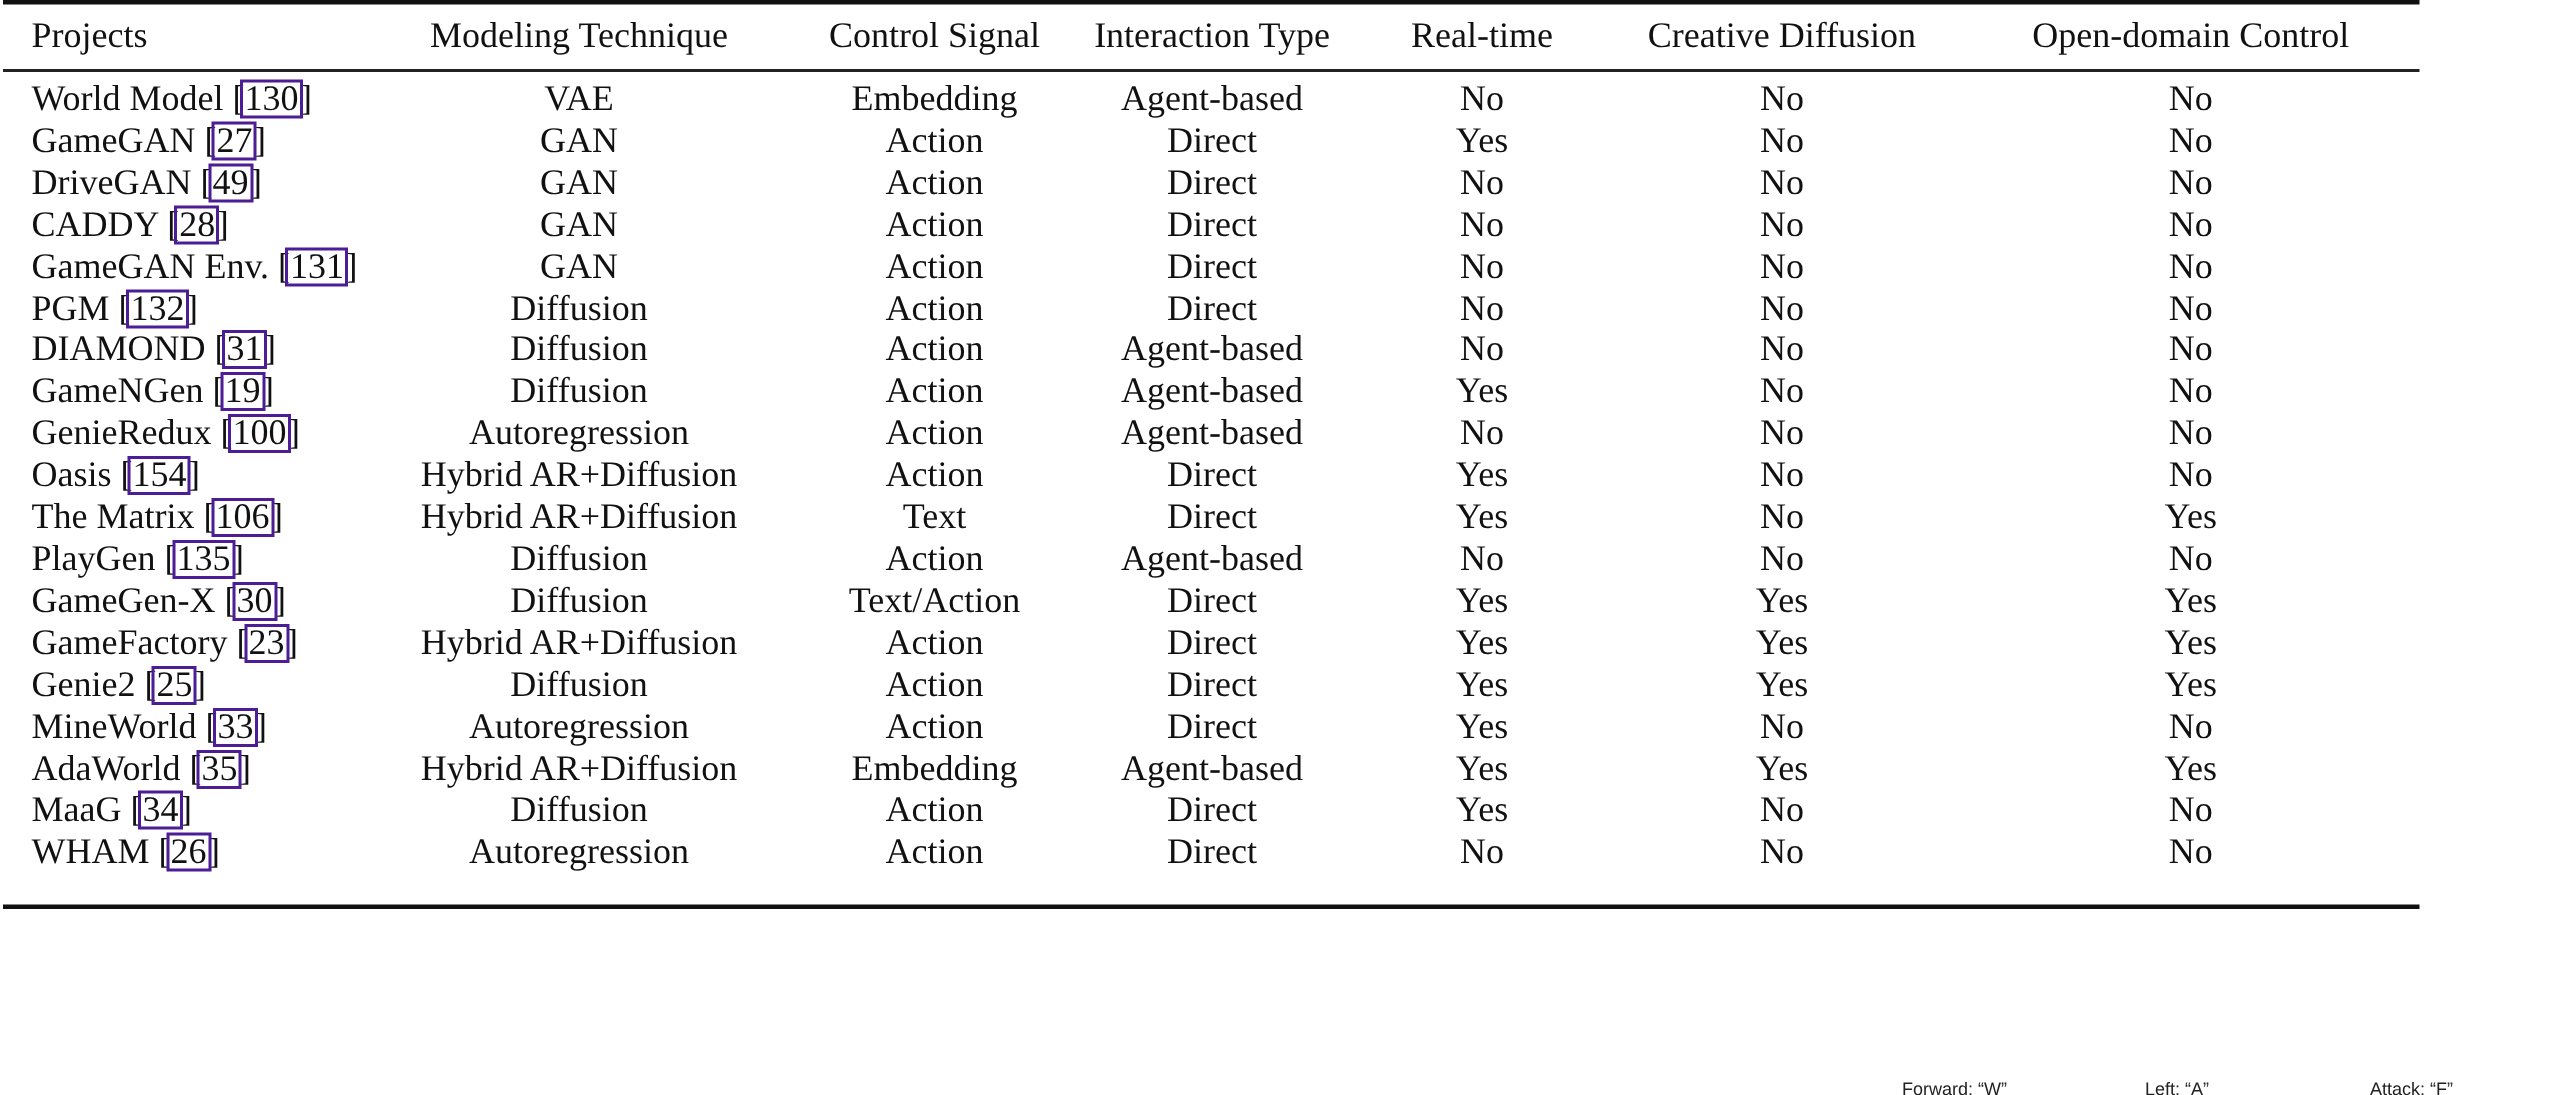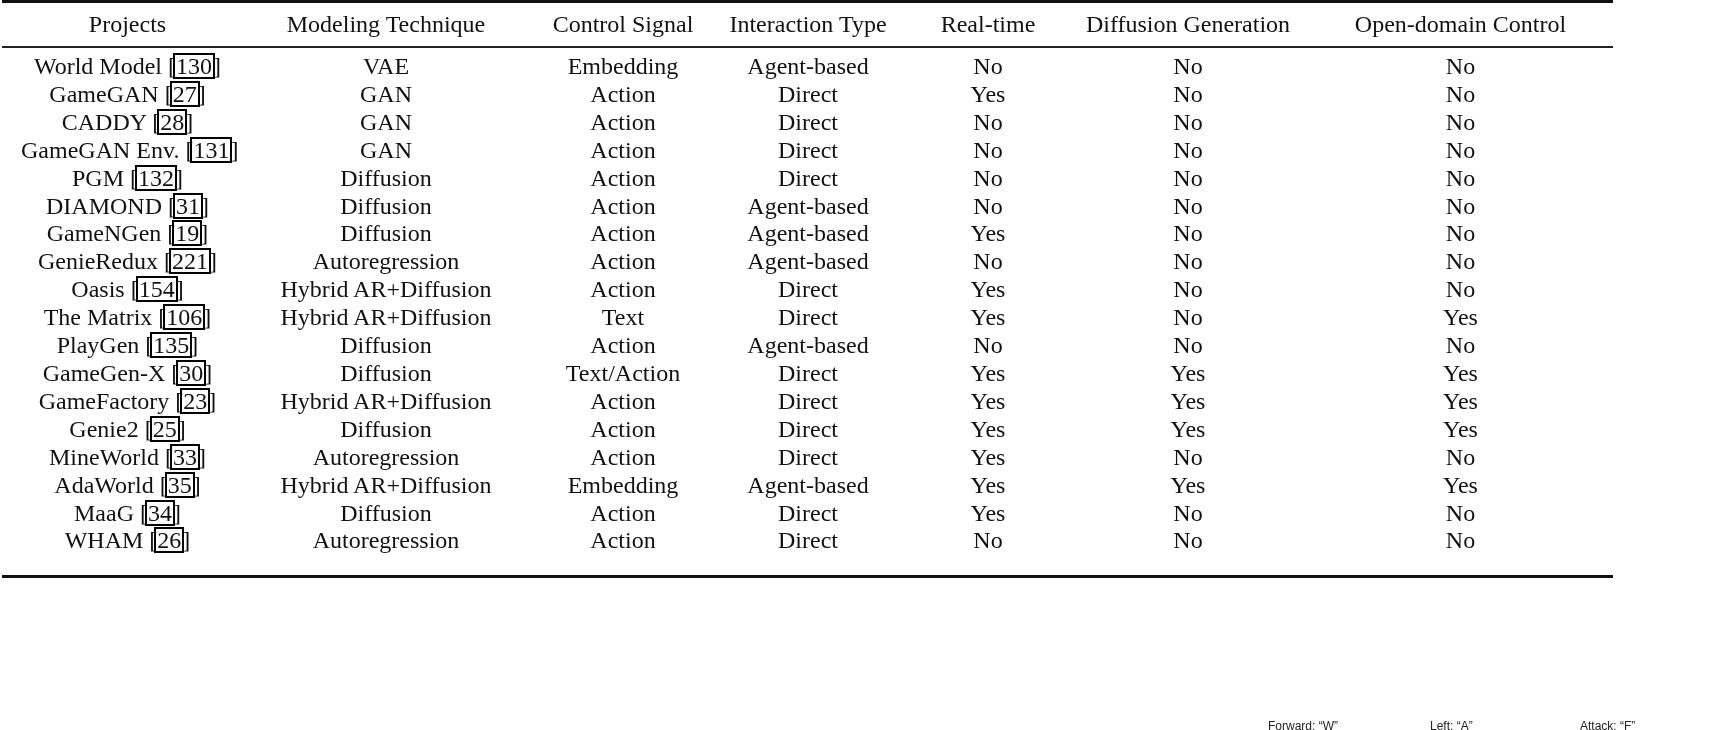--- a/index.html
+++ b/index.html
@@ -13,25 +13,25 @@
   }
   .rule-top { height: 3px; background: #111; }
   .rule-mid { height: 2px; background: #222; }
   .rule-bot { height: 3px; background: #111; }
   table { border-collapse: collapse; width: 100%; table-layout: fixed; }
   th, td {
     font-weight: normal; font-size: 24px; padding: 0; white-space: nowrap;
     text-align: center; line-height: 27.9px;
   }
   thead th { height: 43px; line-height: 43px; }
-  th.col-project, td.col-project { text-align: center; padding-left: 19px; }
+  th.col-project, td.col-project { text-align: left; padding-left: 19px; }
   tbody tr:first-child td { padding-top: 5px; }
   tbody tr:last-child td { padding-bottom: 20px; }
   .cite-box {
-    display: inline-block; border: 2px solid #000000; line-height: 22px;
+    display: inline-block; border: 2px solid #4c1d95; line-height: 22px;
     padding: 0 1px; margin: 0 -2px 0 -3px; position: relative; top: 0px;
   }
   .bracket { }
   .figure-strip {
     position: absolute; top: 708px; left: 0; width: 1710px; height: 22px; overflow: hidden; margin-left: 20px;
   }
   .fig-label {
     position: absolute; top: 11px; font-family: "Liberation Sans", sans-serif;
     font-size: 12px; color: #222; white-space: nowrap;
   }
@@ -51,21 +51,21 @@
         <col style="width:240px">
         <col style="width:305px">
     </colgroup>
     <thead>
       <tr>
         <th class="col-project">Projects</th>
         <th>Modeling Technique</th>
         <th>Control Signal</th>
         <th>Interaction Type</th>
         <th>Real-time</th>
-        <th>Diffusion Generation</th>
+        <th>Creative Diffusion</th>
         <th>Open-domain Control</th>
       </tr>
     </thead>
   </table>
   <div class="rule-mid"></div>
   <table>
     <colgroup>
       <col style="width:232px">
         <col style="width:304px">
         <col style="width:170px">
@@ -87,20 +87,29 @@
         <tr>
           <td class="col-project"><span>GameGAN</span><span class="bracket"> [</span><span class="cite-box">27</span><span class="bracket">]</span></td>
           <td>GAN</td>
           <td>Action</td>
           <td>Direct</td>
           <td>Yes</td>
           <td>No</td>
           <td>No</td>
         </tr>
         <tr>
+          <td class="col-project"><span>DriveGAN</span><span class="bracket"> [</span><span class="cite-box">49</span><span class="bracket">]</span></td>
+          <td>GAN</td>
+          <td>Action</td>
+          <td>Direct</td>
+          <td>No</td>
+          <td>No</td>
+          <td>No</td>
+        </tr>
+        <tr>
           <td class="col-project"><span>CADDY</span><span class="bracket"> [</span><span class="cite-box">28</span><span class="bracket">]</span></td>
           <td>GAN</td>
           <td>Action</td>
           <td>Direct</td>
           <td>No</td>
           <td>No</td>
           <td>No</td>
         </tr>
         <tr>
           <td class="col-project"><span>GameGAN Env.</span><span class="bracket"> [</span><span class="cite-box">131</span><span class="bracket">]</span></td>
@@ -132,21 +141,21 @@
         <tr>
           <td class="col-project"><span>GameNGen</span><span class="bracket"> [</span><span class="cite-box">19</span><span class="bracket">]</span></td>
           <td>Diffusion</td>
           <td>Action</td>
           <td>Agent-based</td>
           <td>Yes</td>
           <td>No</td>
           <td>No</td>
         </tr>
         <tr>
-          <td class="col-project"><span>GenieRedux</span><span class="bracket"> [</span><span class="cite-box">221</span><span class="bracket">]</span></td>
+          <td class="col-project"><span>GenieRedux</span><span class="bracket"> [</span><span class="cite-box">100</span><span class="bracket">]</span></td>
           <td>Autoregression</td>
           <td>Action</td>
           <td>Agent-based</td>
           <td>No</td>
           <td>No</td>
           <td>No</td>
         </tr>
         <tr>
           <td class="col-project"><span>Oasis</span><span class="bracket"> [</span><span class="cite-box">154</span><span class="bracket">]</span></td>
           <td>Hybrid AR+Diffusion</td>

